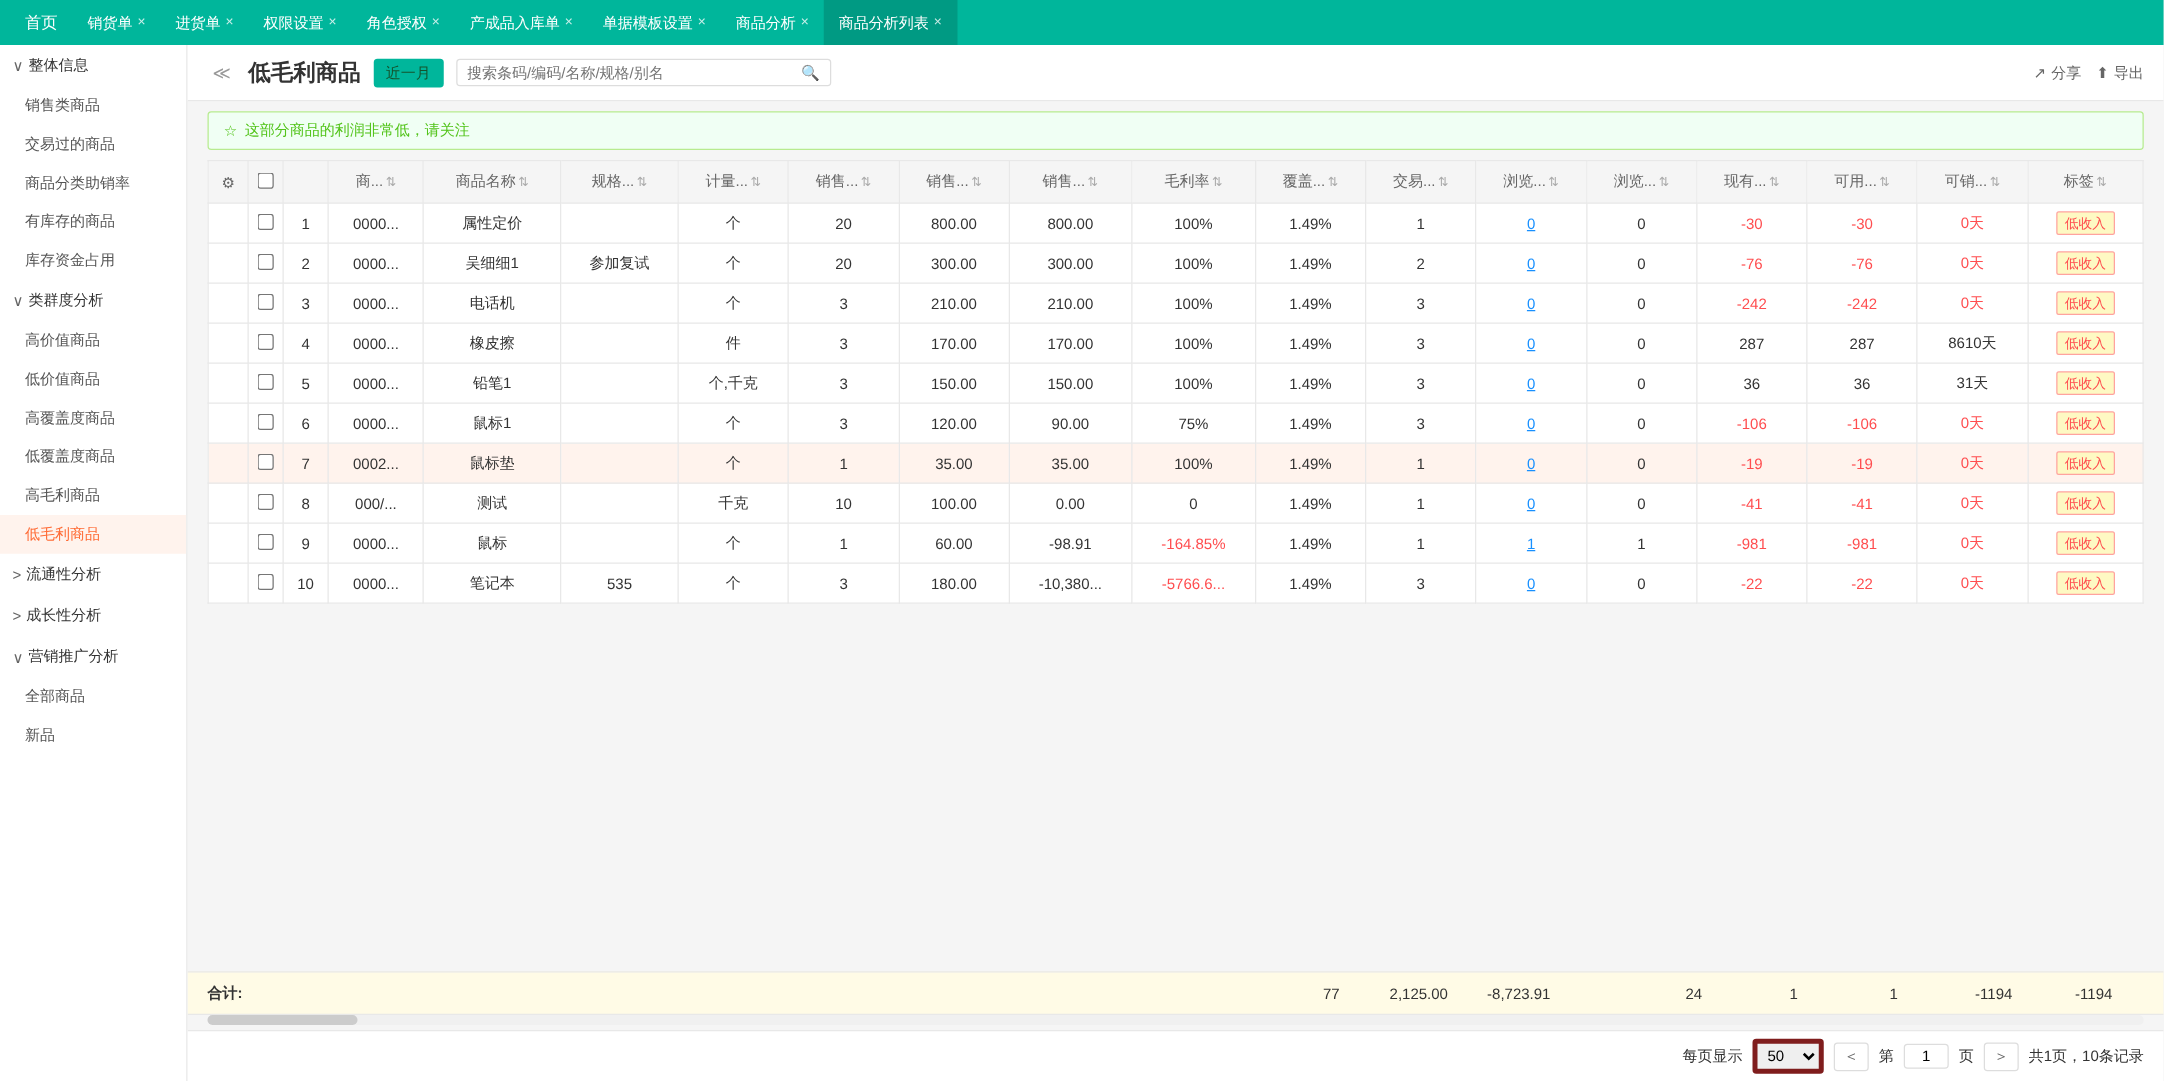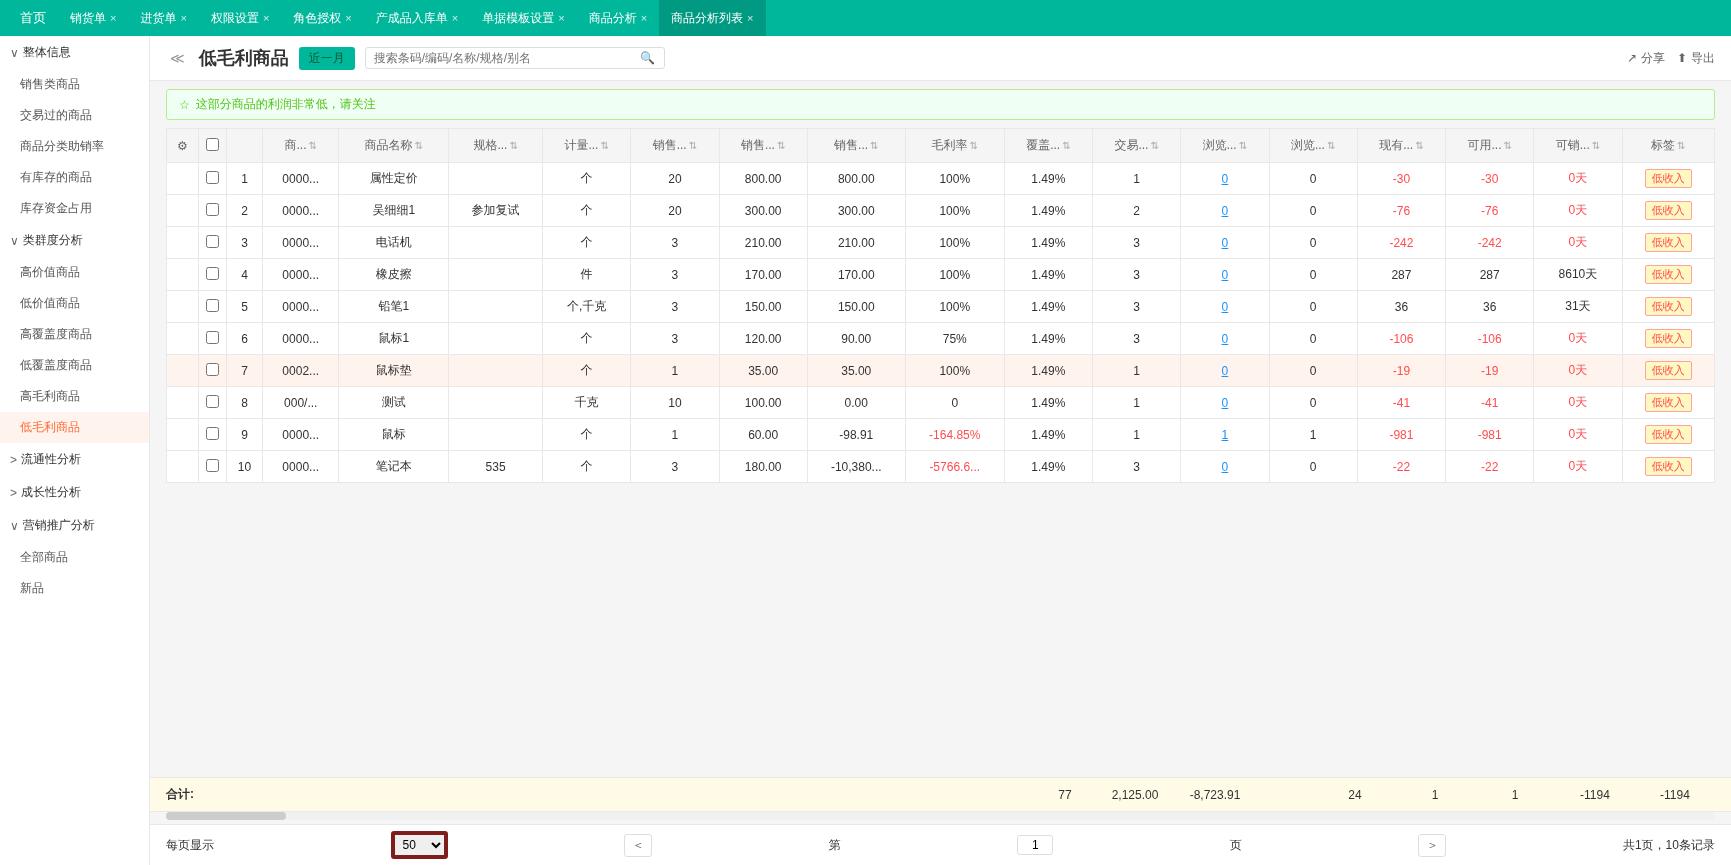--- a/index.html
+++ b/index.html
@@ -182,25 +182,25 @@
       color: #333;
       border-bottom: 1px solid #e8e8e8;
     }
     .footer-label { font-weight: bold; margin-right: 32px; }
     .footer-cell { min-width: 80px; text-align: center; }
     
     
     .pagination-bar {
       display: flex;
       align-items: center;
-      justify-content: space-between;
+      justify-content: flex-end;
       padding: 6px 16px;
       background: #fff;
       border-top: 1px solid #e8e8e8;
-      gap: 20px;
+      gap: 8px;
       font-size: 12px;
     }
     .pagination-bar select {
       border: 4px solid #7f1d1d;
       padding: 2px 4px;
       border-radius: 3px;
       font-size: 12px;
     }
     .page-btn {
       border: 1px solid #ddd;

